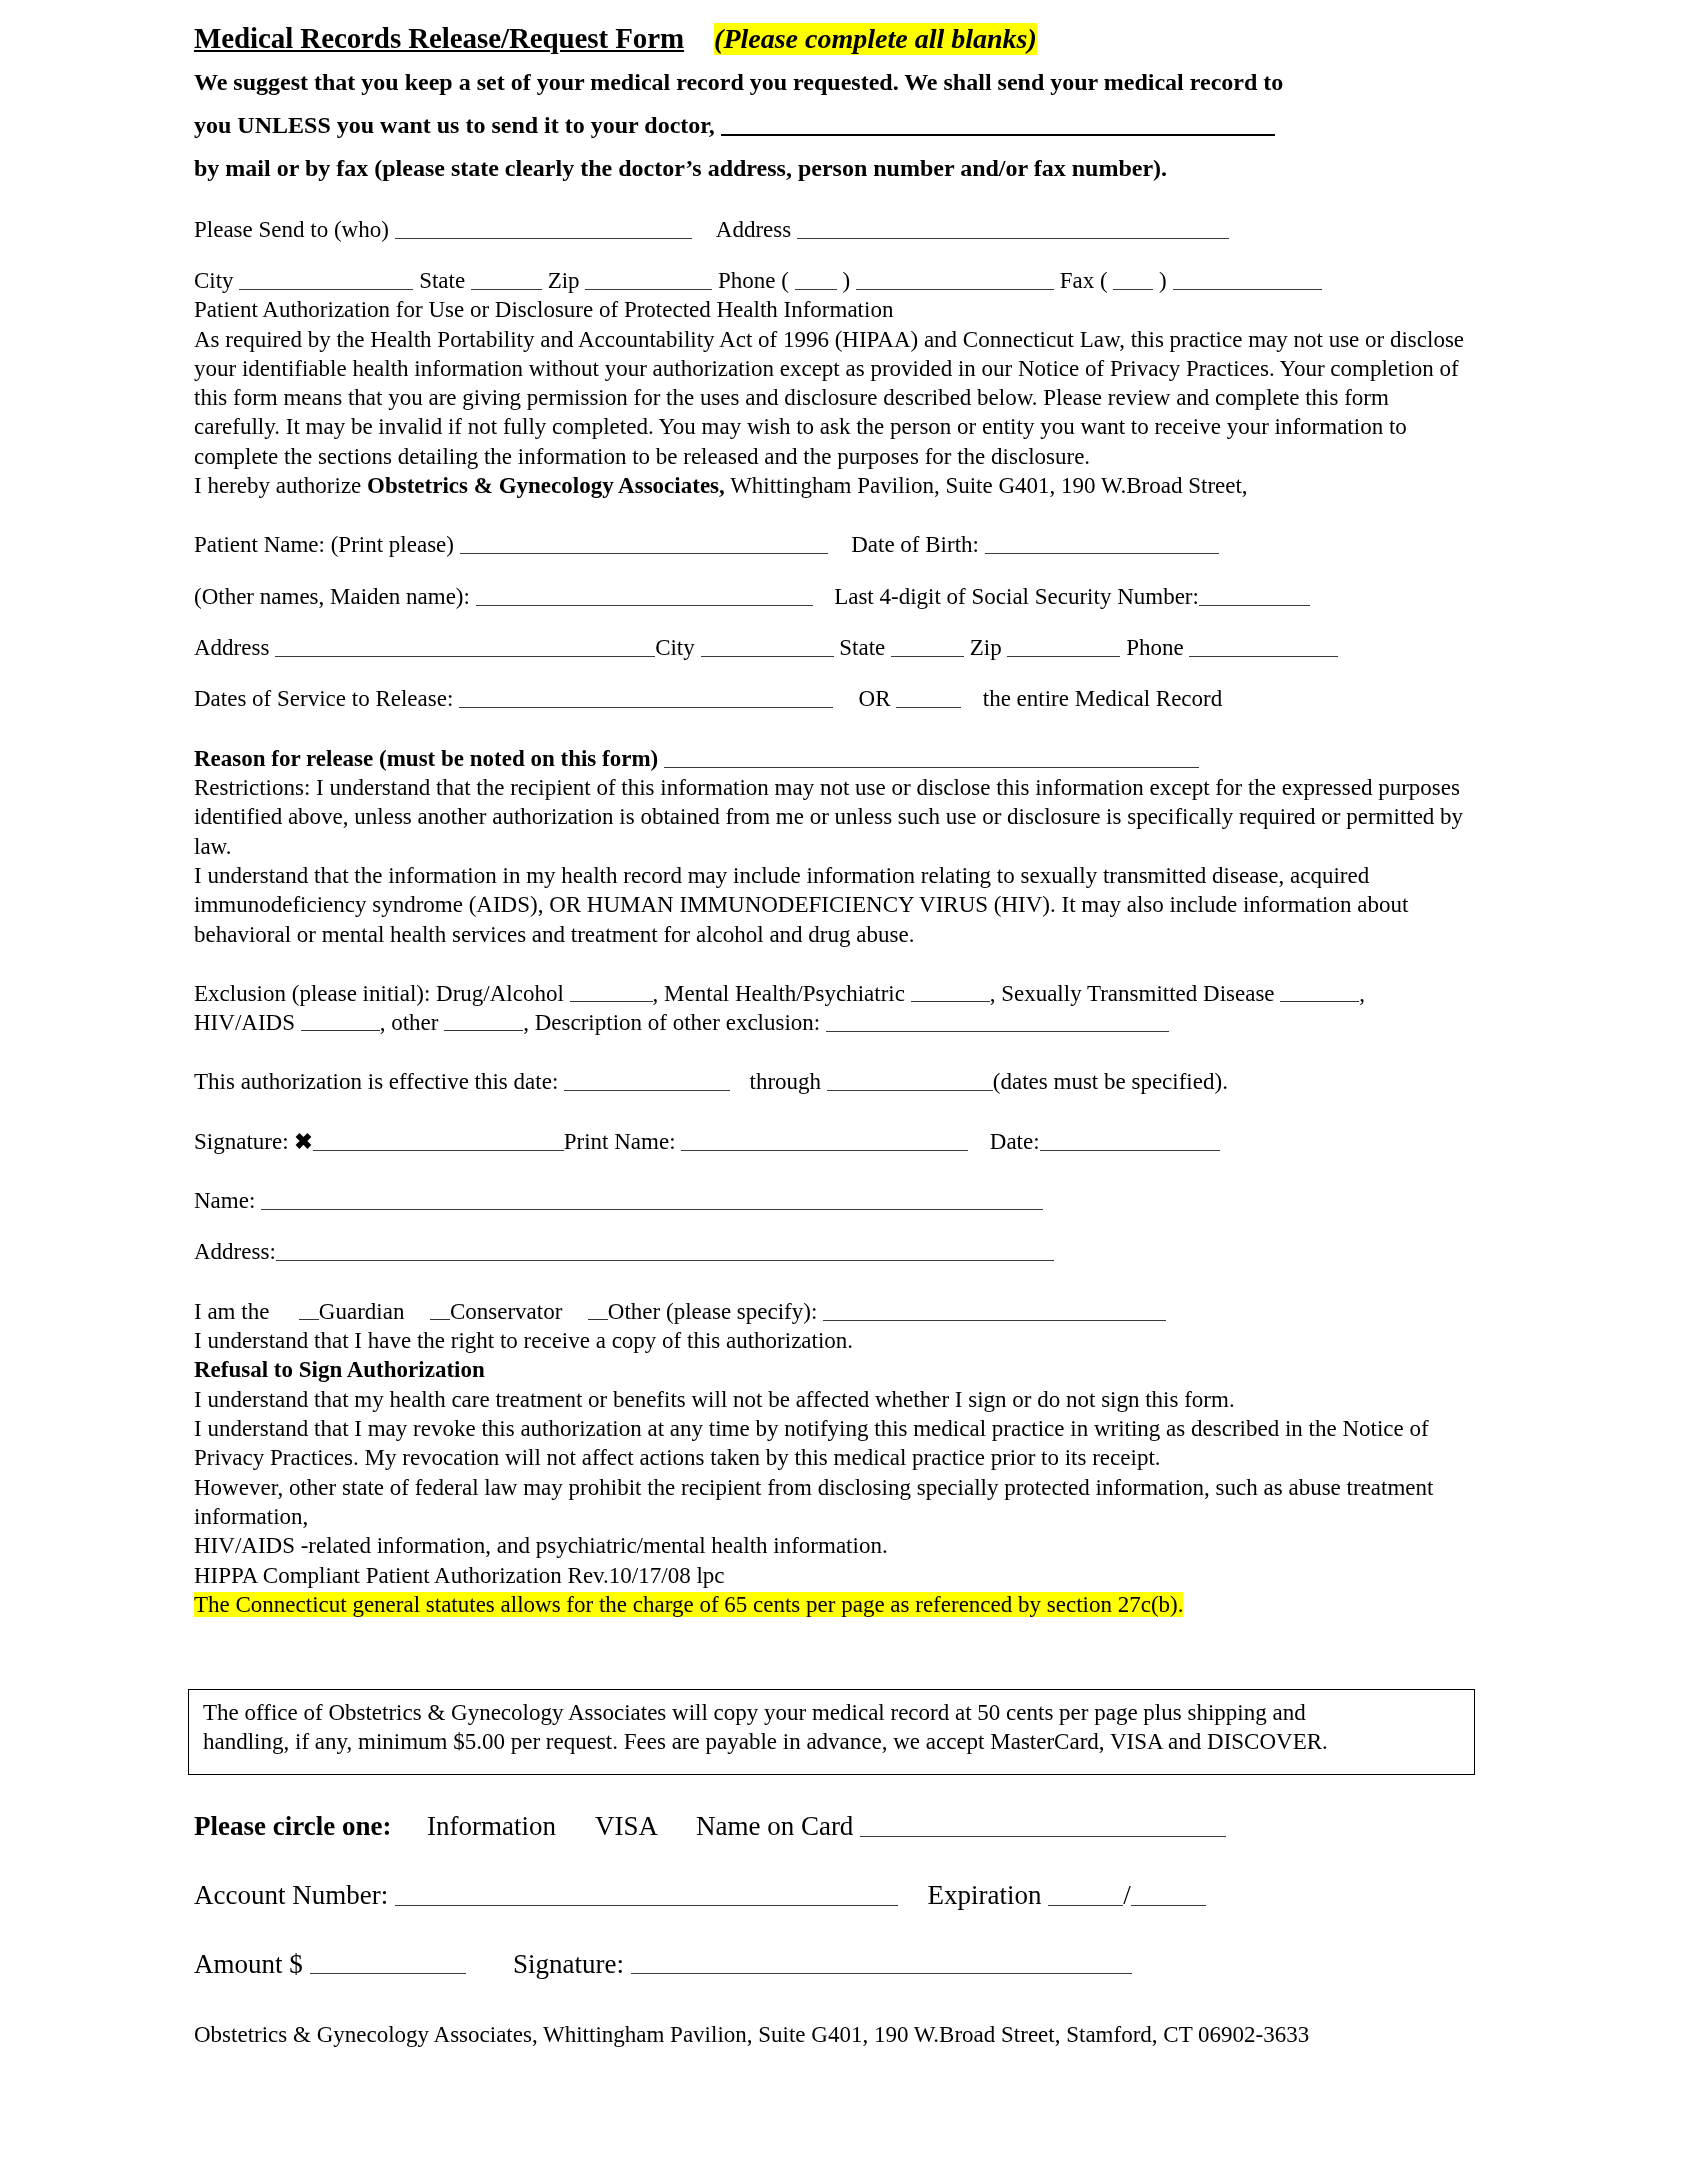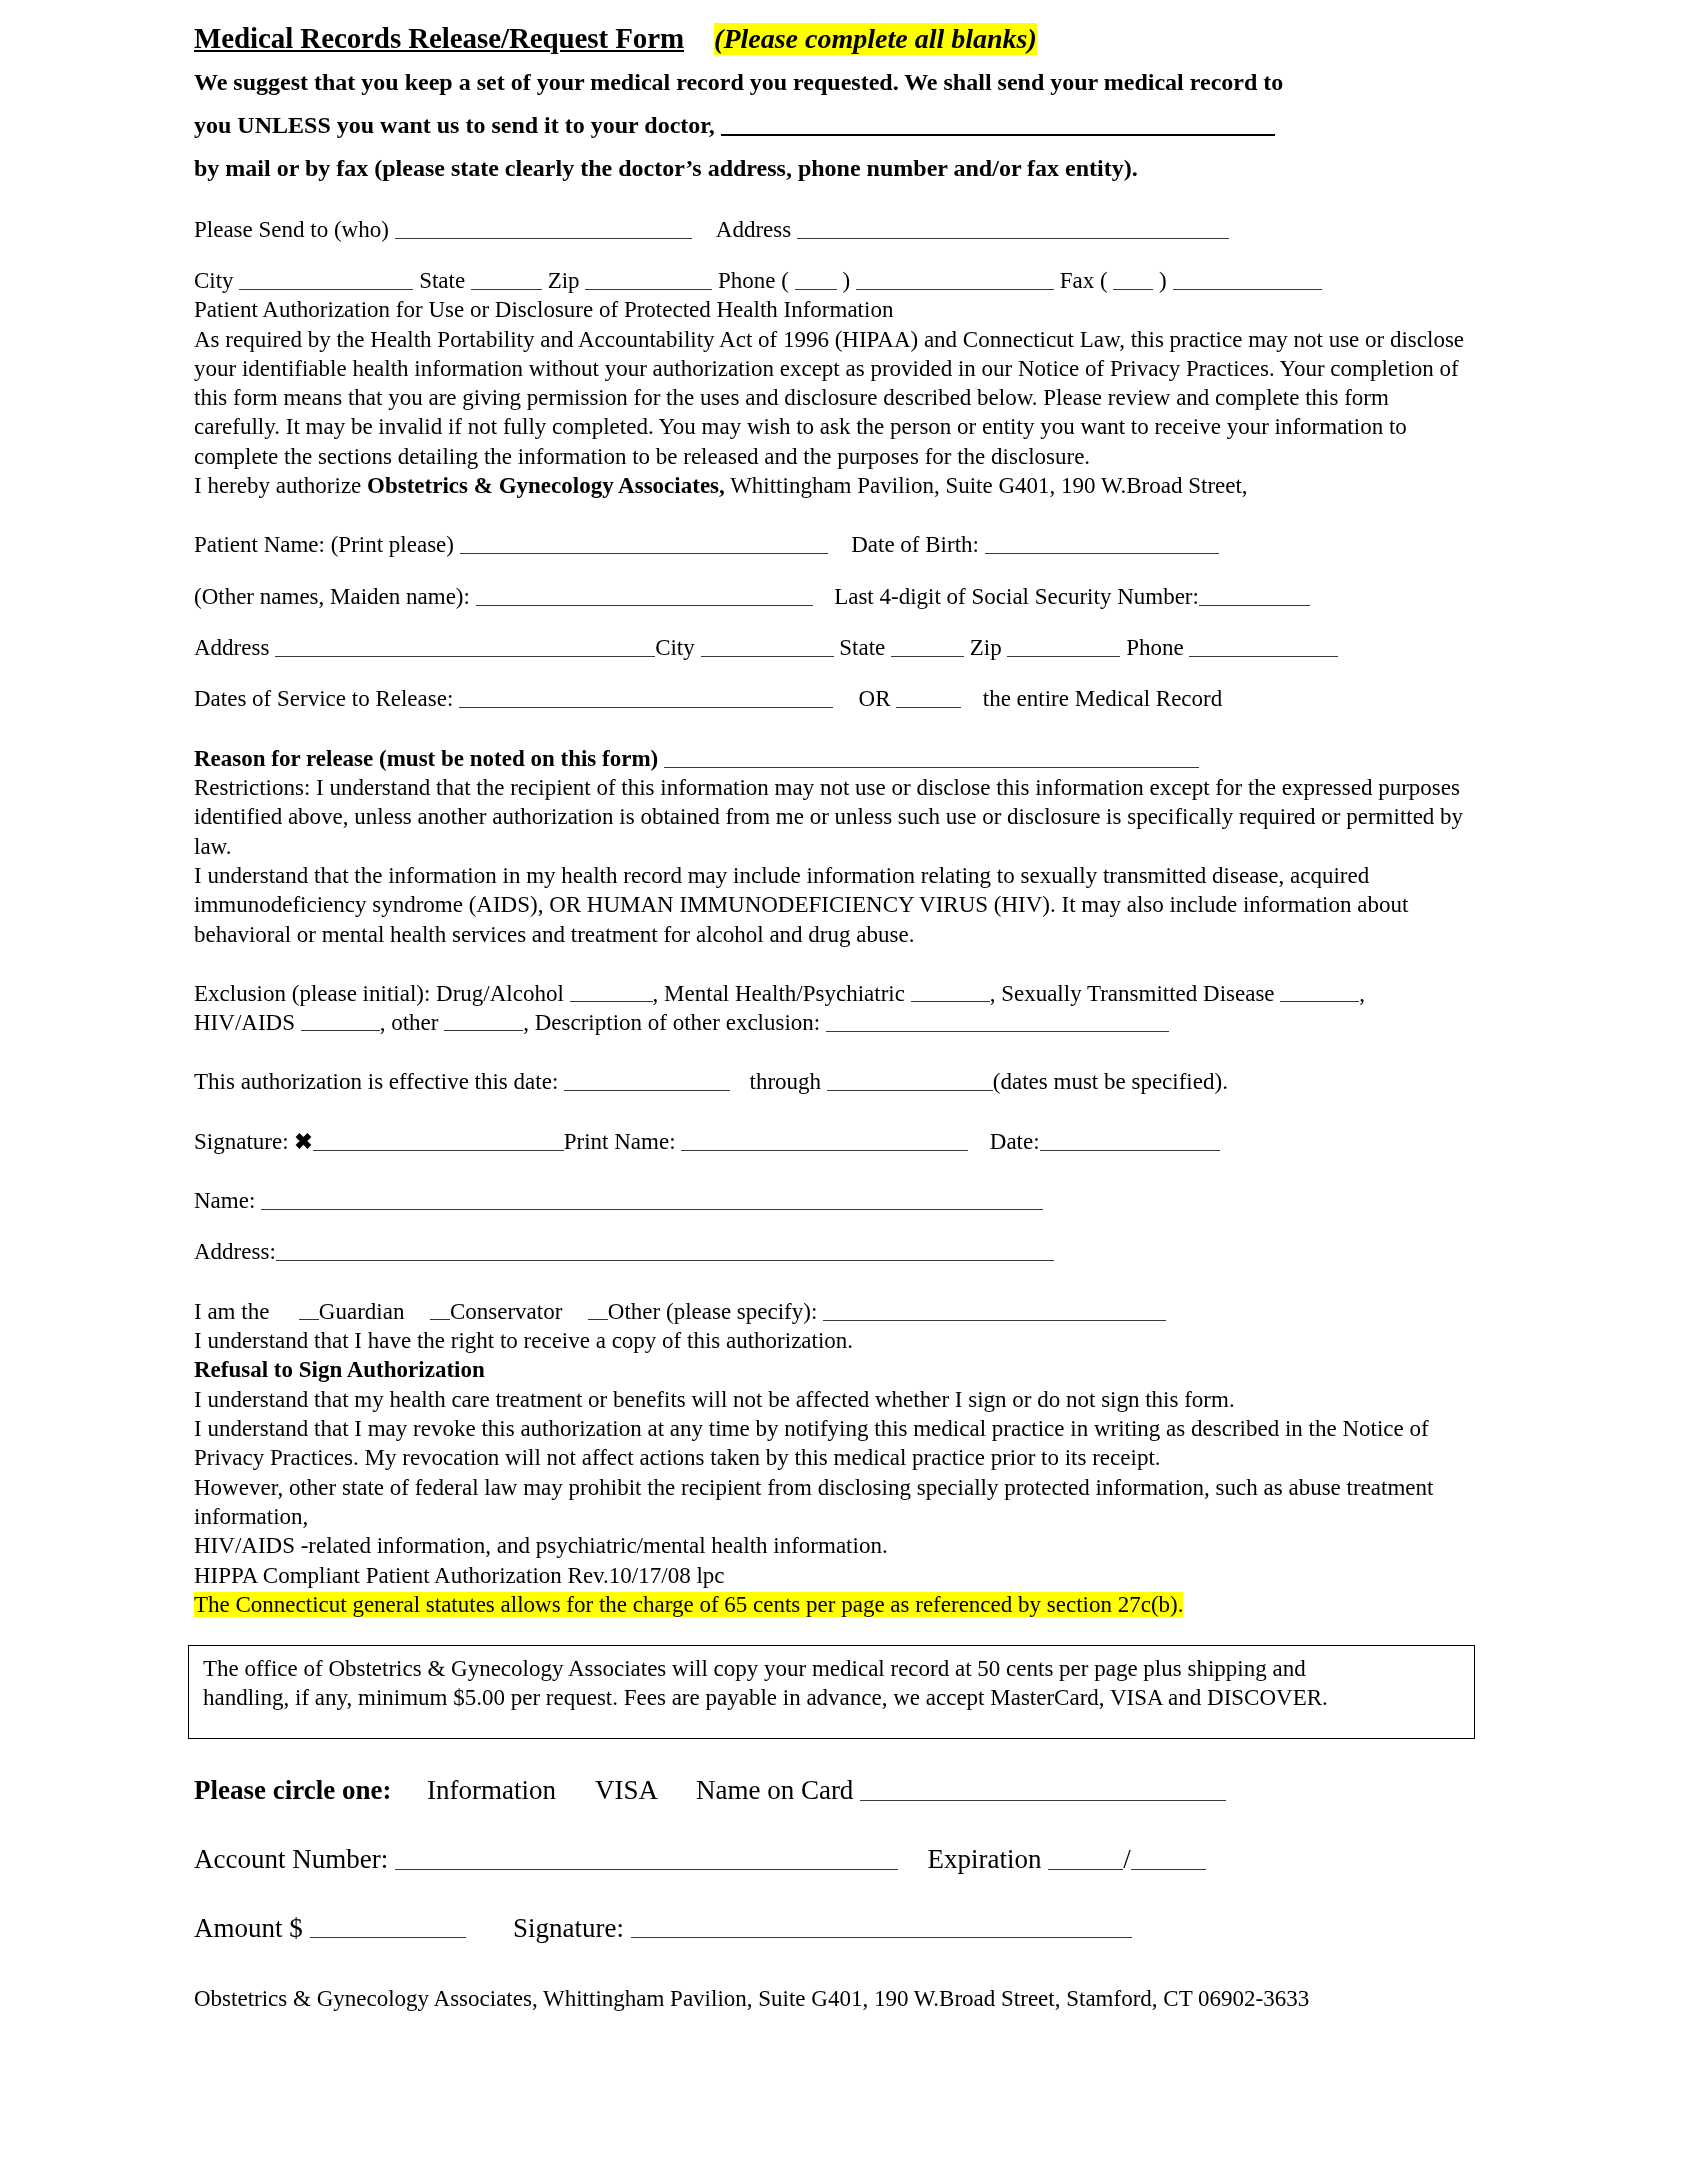--- a/index.html
+++ b/index.html
@@ -98,25 +98,26 @@
     display: inline-block;
     border-bottom: 2.2px solid #000;
     height: 1em;
     vertical-align: baseline;
     margin-bottom: -3px;
   }
 
   
   .fee-box {
     border: 1.6px solid #000;
-    padding: 9px 12px 25px 14px;
+    padding: 9px 12px 17px 14px;
     font-size: 23px;
     line-height: 1.26;
     width: 1287px;
     margin-left: -6px;
+    margin-top: 44px;
   }
 
   
   .pay-head {
     font-size: 27px;
     font-weight: bold;
   }
   .pay-line {
     font-size: 27px;
     white-space: nowrap;
@@ -137,21 +138,21 @@
     <div class="title-row">
       <span class="hdr-title">Medical Records Release/Request Form</span>
       <span class="hdr-note">(Please complete all blanks)</span>
     </div>
 
     <div class="bold-intro">We suggest that you keep a set of your medical record you requested. We shall send your medical record to</div>
     <div class="bold-intro">
       <span>you UNLESS you want us to send it to your doctor,</span>
       <span class="doctor-rule" style="width:554px;"></span>
     </div>
-    <div class="bold-intro">by mail or by fax (please state clearly the doctor’s address, phone number and/or fax entity).</div>
+    <div class="bold-intro">by mail or by fax (please state clearly the doctor’s address, person number and/or fax number).</div>
 
     <div class="spacer-md"></div>
 
     <div class="body-line">
       <span>Please Send to (who)</span>
       <span class="ul" style="width:297px;"></span>
       <span style="display:inline-block;width:14px;"></span>
       <span>Address</span>
       <span class="ul" style="width:432px;"></span>
     </div>

